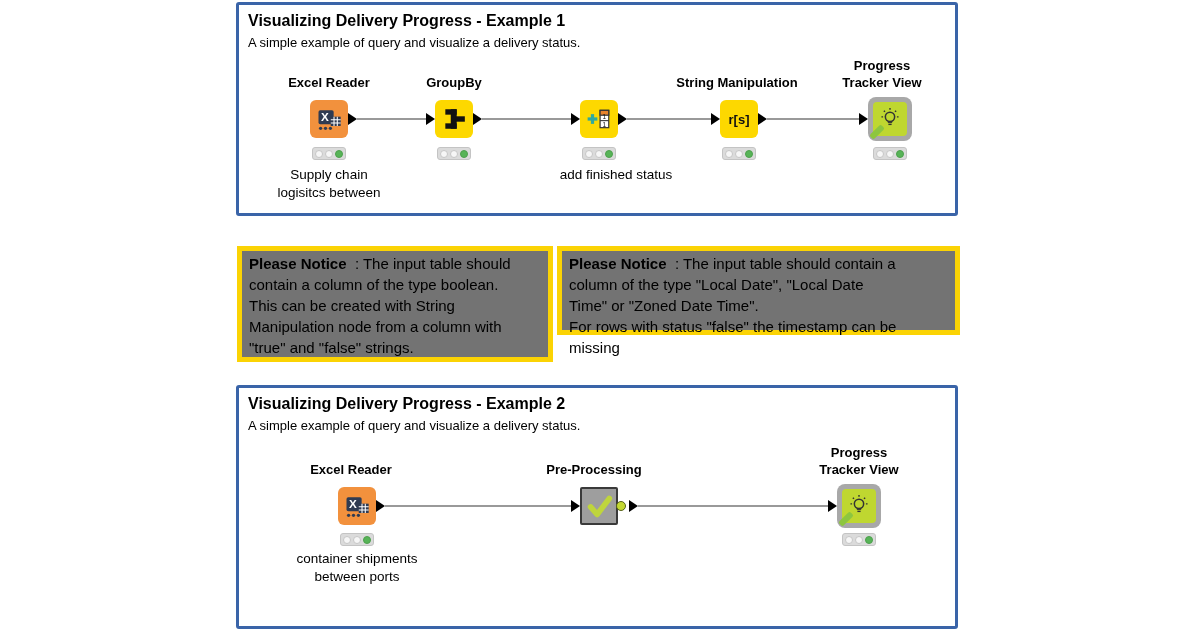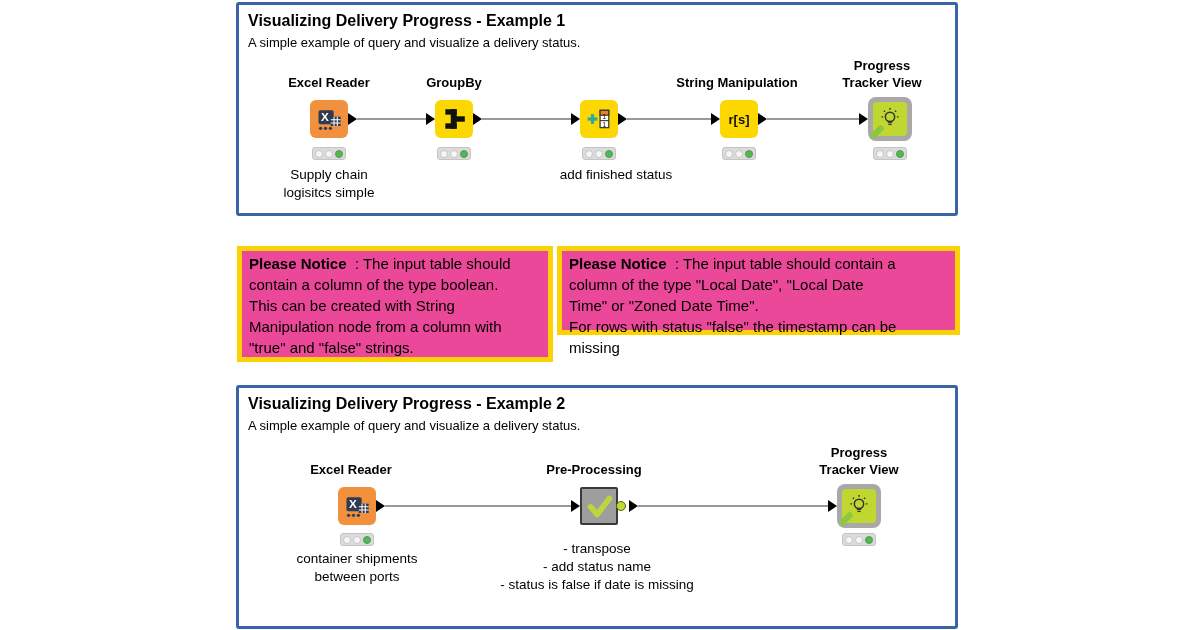--- a/index.html
+++ b/index.html
@@ -2,21 +2,21 @@
 <html><head>
 <meta charset="utf-8">
 <style>
   html,body{margin:0;padding:0;background:#fff;}
   .canvas{position:relative;width:1200px;height:630px;background:#ffffff;overflow:hidden;
           font-family:"Liberation Sans", sans-serif;color:#000;border-radius:19px;}
   .wfbox{position:absolute;background:#fff;border:3px solid #3A64A8;border-radius:3px;box-sizing:border-box;}
   .wfbox .box-head{padding:5px 9px 0 9px;}
   .box-title{font-size:16px;font-weight:bold;line-height:22px;white-space:nowrap;}
   .box-sub{font-size:13px;line-height:22px;white-space:nowrap;}
-  .noticebox{position:absolute;background:#ec4899;border:5px solid #FBD304;box-sizing:border-box;
+  .noticebox{position:absolute;background:#737373;border:5px solid #FBD304;box-sizing:border-box;
              padding:2px 7px;font-size:15px;line-height:21px;}
   .notice-label{font-weight:bold;}
   .notice-body{white-space:pre-line;}
   .node-label{position:absolute;font-size:13px;font-weight:bold;line-height:17px;text-align:center;
               white-space:pre-line;width:170px;}
   .annot{position:absolute;font-size:13.5px;line-height:18px;text-align:center;white-space:pre-line;}
   .node{position:absolute;width:38px;height:38px;border-radius:6px;box-sizing:border-box;
         display:flex;align-items:center;justify-content:center;}
   .node.yellow{background:#FDD800;}
   .node.orange{background:#F2913D;}
@@ -151,21 +151,21 @@
       <div class="dot off"></div>
       <div class="dot on"></div>
   </div>
   <div class="traffic" style="left:873px;top:147px;">
     <div class="dot off"></div>
       <div class="dot off"></div>
       <div class="dot on"></div>
   </div>
 
   <div class="annot" style="left:229px;top:166px;width:200px;">Supply chain
-logisitcs simple</div>
+logisitcs between</div>
   <div class="annot" style="left:516px;top:166px;width:200px;">add finished status</div>
 
   <div class="noticebox" style="left:237px;top:246px;width:316px;height:116px;">
     <span class="notice-label">Please Notice</span><span class="notice-body">&nbsp; : The input table should
 contain a column of the type boolean.
 This can be created with String
 Manipulation node from a column with
 "true" and "false" strings.</span>
   </div>
   <div class="noticebox" style="left:557px;top:246px;width:403px;height:89px;">
@@ -236,17 +236,14 @@
       <div class="dot on"></div>
   </div>
   <div class="traffic" style="left:842px;top:533px;">
     <div class="dot off"></div>
       <div class="dot off"></div>
       <div class="dot on"></div>
   </div>
 
   <div class="annot" style="left:257px;top:550px;width:200px;">container shipments
 between ports</div>
-  <div class="annot" style="left:467px;top:540px;width:260px;">- transpose
-- add status name
-- status is false if date is missing</div>
 
 </div>
 
 </body></html>

